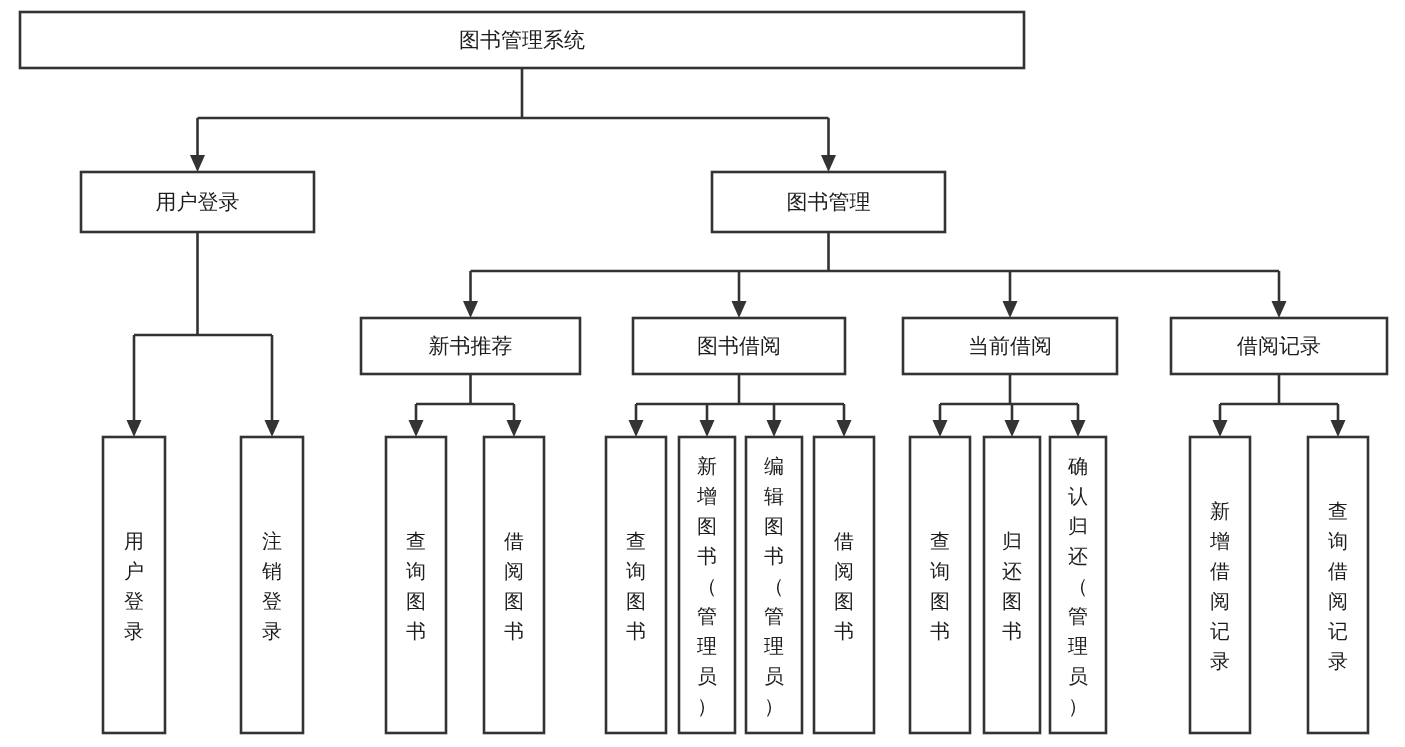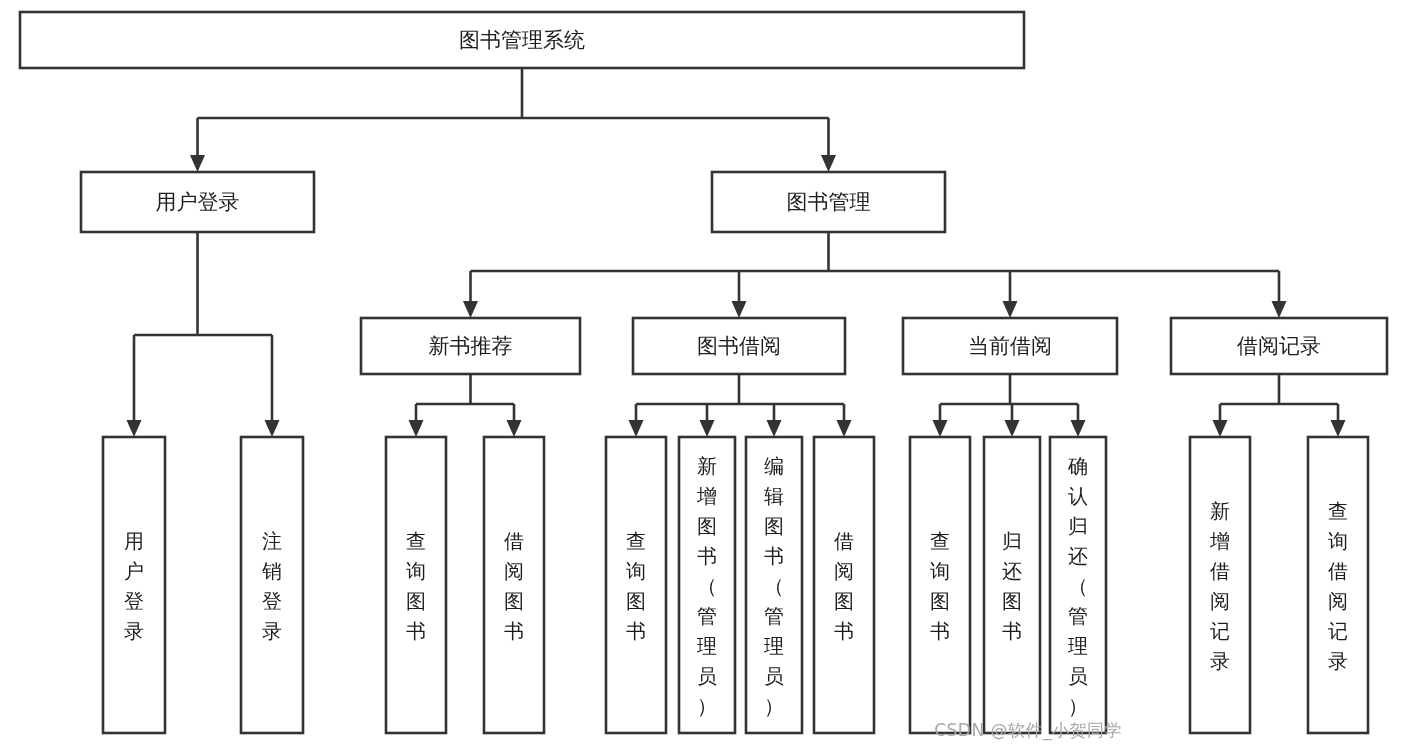--- a/index.html
+++ b/index.html
@@ -263,14 +263,13 @@
           <rect x="1308" y="437" width="60" height="296" class="node-rect"></rect>
           <text x="1338" y="518.4" class="node-label-v">查</text>
           <text x="1338" y="548.4" class="node-label-v">询</text>
           <text x="1338" y="578.4" class="node-label-v">借</text>
           <text x="1338" y="608.4" class="node-label-v">阅</text>
           <text x="1338" y="638.4" class="node-label-v">记</text>
           <text x="1338" y="668.4" class="node-label-v">录</text>
         </g>
       </g>
   </svg>
-  <div class="watermark-text">CSDN @软件_小贺同学</div>
 </div>
 
 </body></html>

